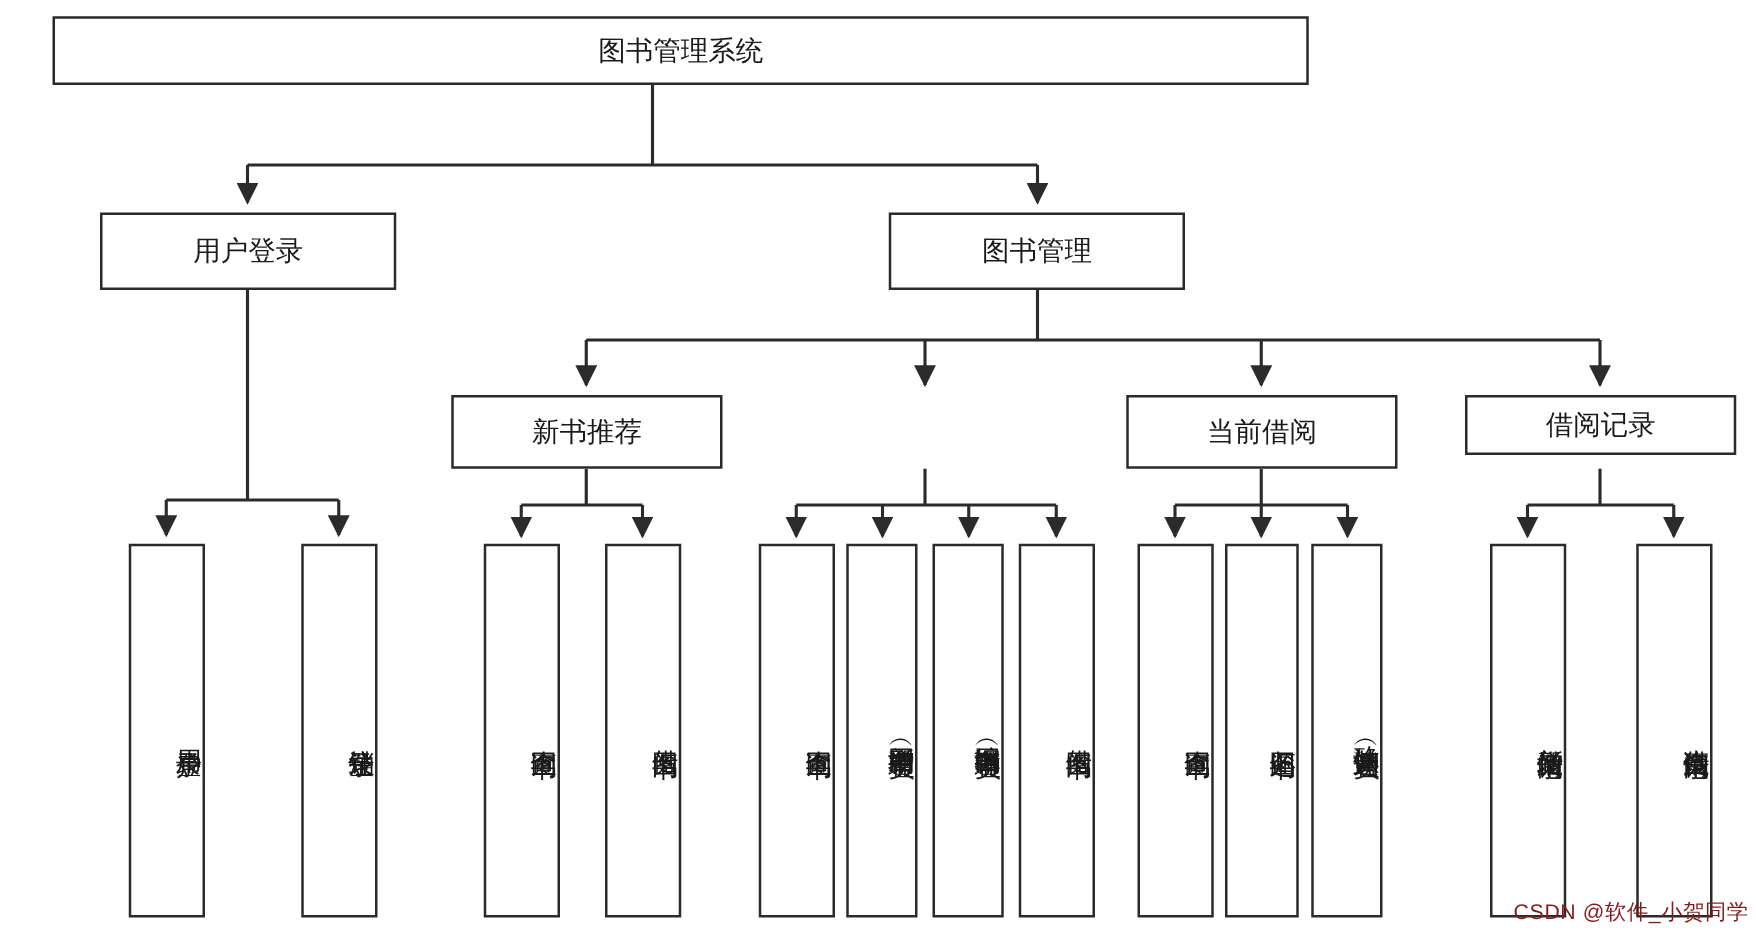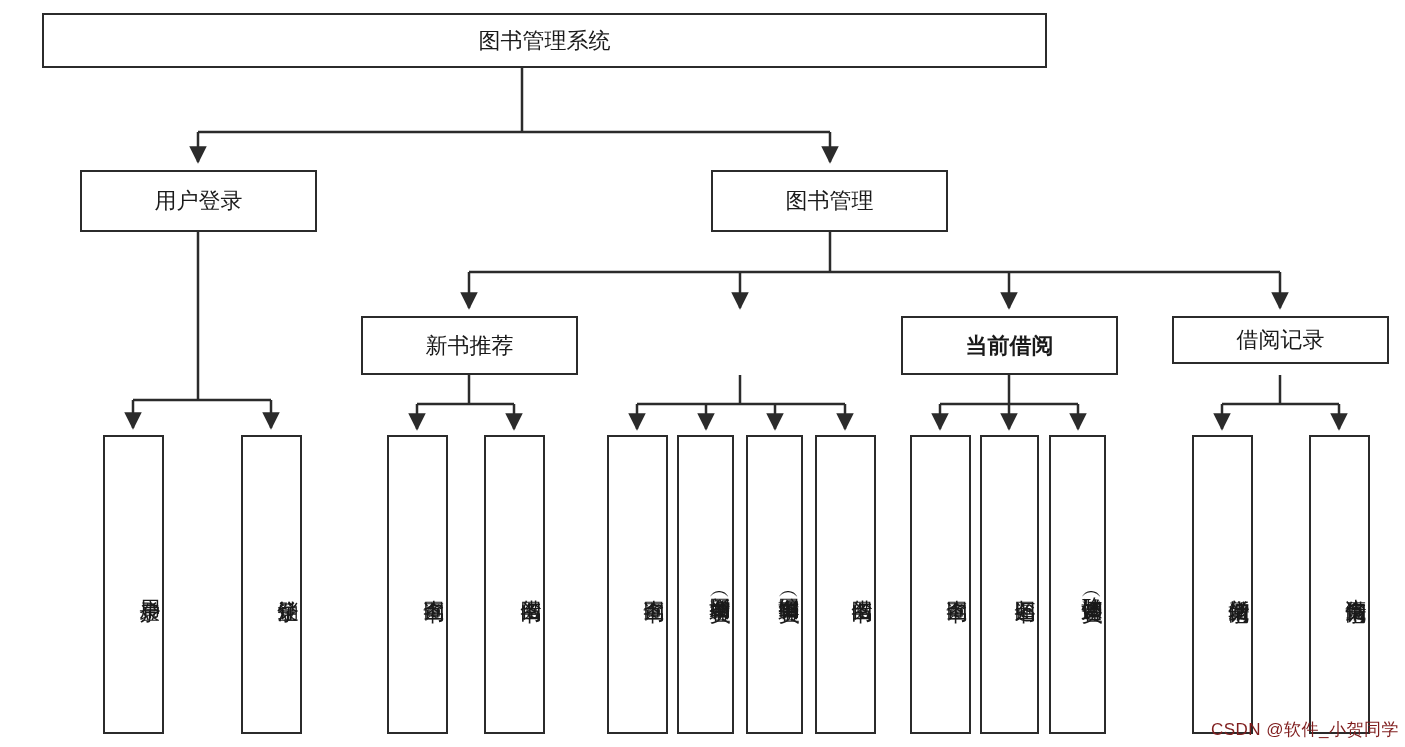--- a/index.html
+++ b/index.html
@@ -79,21 +79,21 @@
   <div class="node h" style="left:80px;top:170px;width:237px;height:62px;">
     <span class="txt">用户登录</span>
   </div>
   <div class="node h" style="left:711px;top:170px;width:237px;height:62px;">
     <span class="txt">图书管理</span>
   </div>
 
   <div class="node h" style="left:361px;top:316px;width:217px;height:59px;">
     <span class="txt">新书推荐</span>
   </div>
-  <div class="node h" style="left:901px;top:316px;width:217px;height:59px;font-weight:bold;">
+  <div class="node h" style="left:901px;top:316px;width:217px;height:59px;">
     <span class="txt">当前借阅</span>
   </div>
   <div class="node h" style="left:1172px;top:316px;width:217px;height:48px;">
     <span class="txt">借阅记录</span>
   </div>
 
   <div class="node v" style="left:103px;top:435px;width:61px;height:299px;">
     <span class="txt">用户登录</span>
   </div>
   <div class="node v" style="left:241px;top:435px;width:61px;height:299px;">

